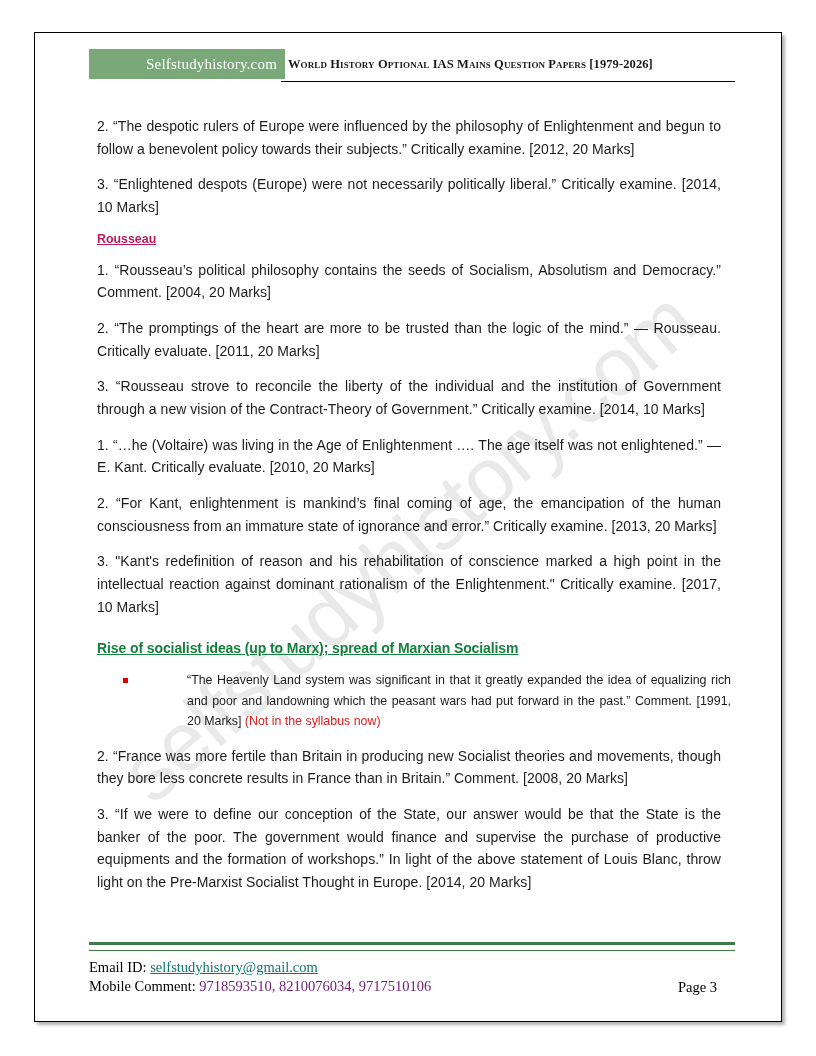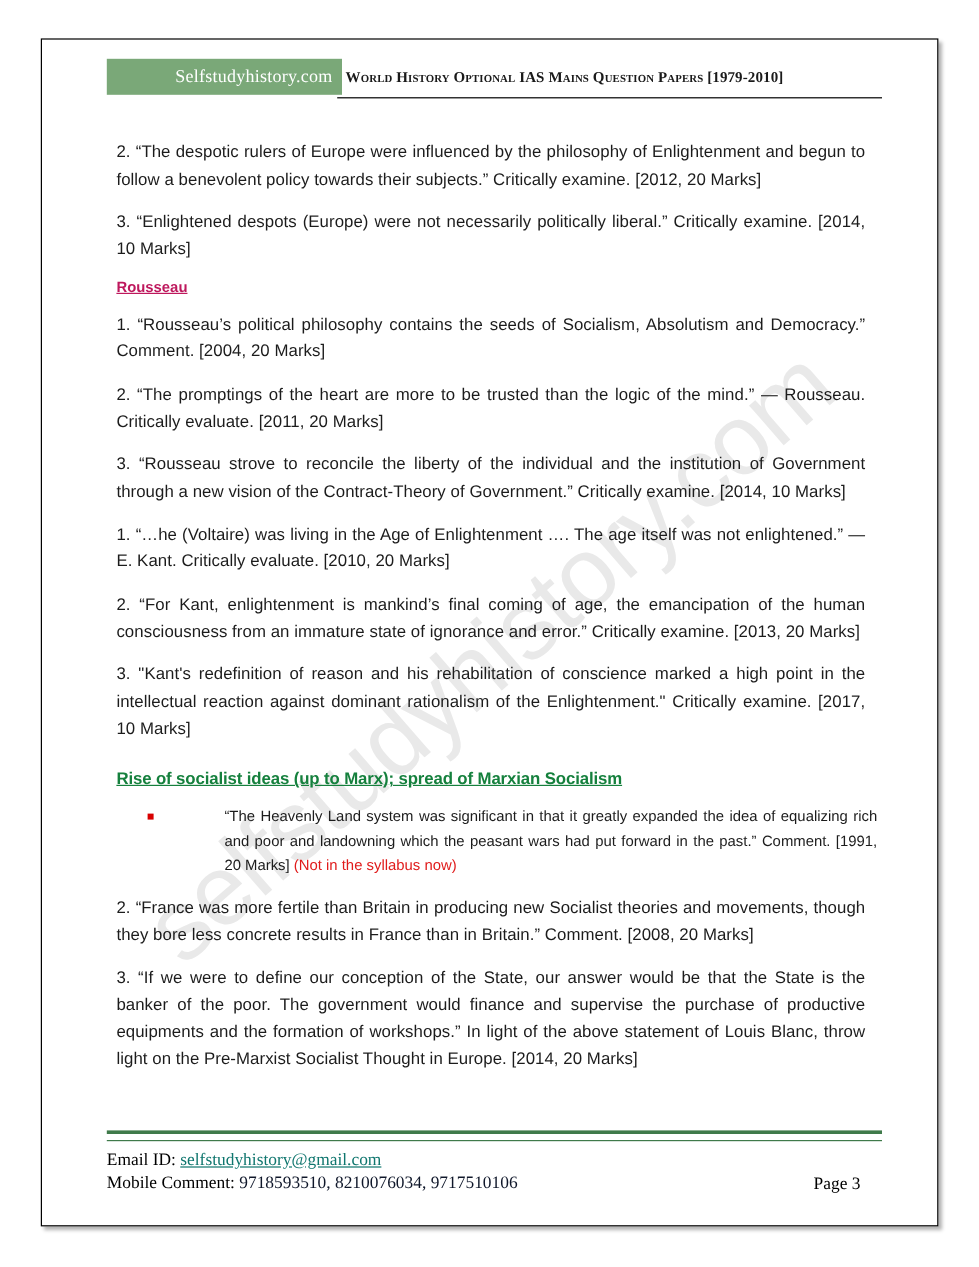--- a/index.html
+++ b/index.html
@@ -189,21 +189,21 @@
   }
   .footer-contact .label {
     color: #000000;
     margin-top: 40px;
   }
   .footer-email {
     color: #0f766e;
     text-decoration: underline;
   }
   .footer-phones {
-    color: #0f172a;
+    color: #701a75;
     font-weight: 400;
   }
   .footer-page {
     font-family: "Liberation Serif", serif;
     font-size: 14.5px;
     color: #000000;
     padding-bottom: 1px;
     padding-right: 18px;
   }
 </style>
@@ -212,21 +212,21 @@
 
 <div class="page-sheet">
 
   <div class="watermark">selfstudyhistory.com</div>
 
   <div class="content-layer">
 
     <div class="doc-header">
       <div class="brand-box">Selfstudyhistory.com</div>
       <div class="header-title-wrap">
-        <div class="header-title">World History Optional IAS Mains Question Papers [1979-2010]</div>
+        <div class="header-title">World History Optional IAS Mains Question Papers [1979-2026]</div>
       </div>
     </div>
 
     <div class="doc-body">
 
       <p class="q-para">2. “The despotic rulers of Europe were influenced by the philosophy of Enlightenment and begun to follow a benevolent policy towards their subjects.” Critically examine. [2012, 20 Marks]</p>
       <p class="q-para">3. “Enlightened despots (Europe) were not necessarily politically liberal.” Critically examine. [2014, 10 Marks]</p>
 
       <span class="sub-head">Rousseau</span>
 

